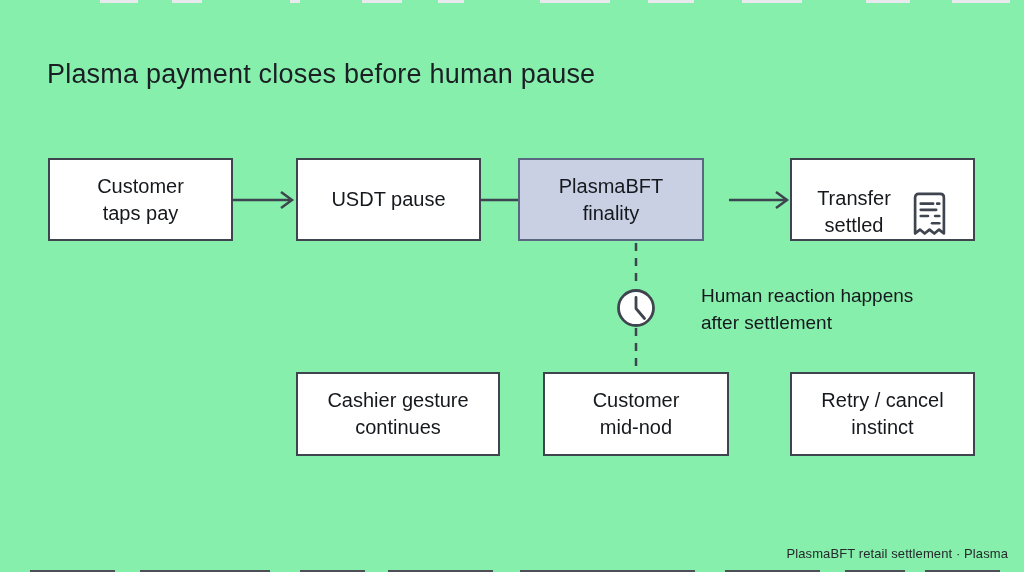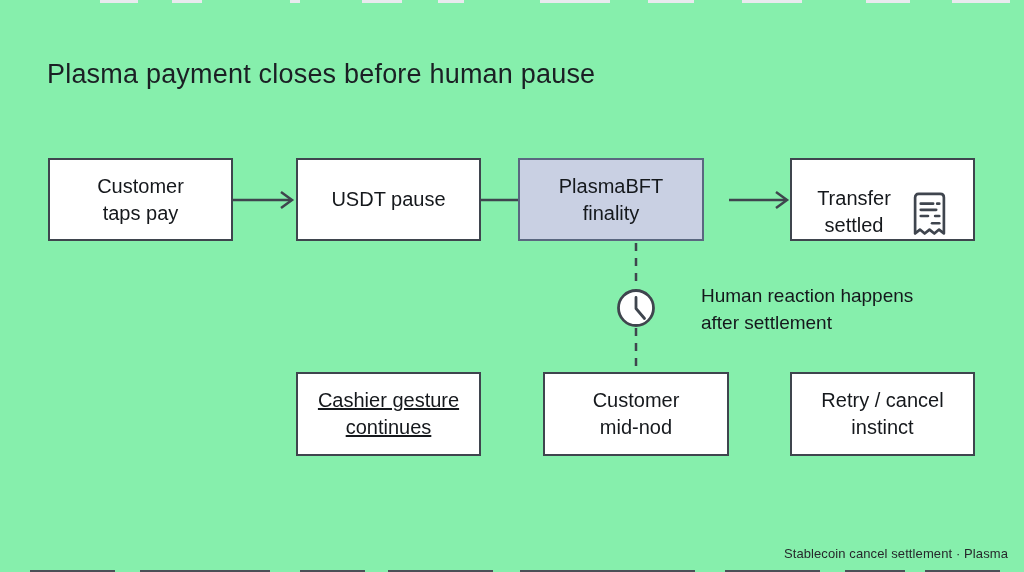--- a/index.html
+++ b/index.html
@@ -106,36 +106,36 @@
         <line x1="9.5" y1="24" x2="16.5" y2="24"></line>
         <line x1="23.5" y1="24" x2="27.5" y2="24"></line>
         <line x1="20.5" y1="31" x2="27.5" y2="31"></line>
       </g>
     </svg>
   </div>
 
   <div class="annotation">Human reaction happens
 after settlement</div>
 
-  <div class="box bottom" style="left:296px;top:372px;width:185px;text-decoration:underline;">
+  <div class="box bottom" style="left:296px;top:372px;width:204px;">
     <span class="lbl">Cashier gesture
 continues</span>
   </div>
 
   <div class="box bottom" style="left:543px;top:372px;width:186px;">
     <span class="lbl">Customer
 mid-nod</span>
   </div>
 
   <div class="box bottom" style="left:790px;top:372px;width:185px;justify-content:center;">
     <span class="lbl">Retry / cancel
 instinct</span>
   </div>
 
-  <div class="footer">Stablecoin cancel settlement · Plasma</div>
+  <div class="footer">PlasmaBFT retail settlement · Plasma</div>
 
   <div class="edge-artifact bottom" style="left:30px;width:85px;"></div>
   <div class="edge-artifact bottom" style="left:140px;width:130px;"></div>
   <div class="edge-artifact bottom" style="left:300px;width:65px;"></div>
   <div class="edge-artifact bottom" style="left:388px;width:105px;"></div>
   <div class="edge-artifact bottom" style="left:520px;width:175px;"></div>
   <div class="edge-artifact bottom" style="left:725px;width:95px;"></div>
   <div class="edge-artifact bottom" style="left:845px;width:60px;"></div>
   <div class="edge-artifact bottom" style="left:925px;width:75px;"></div>
 

